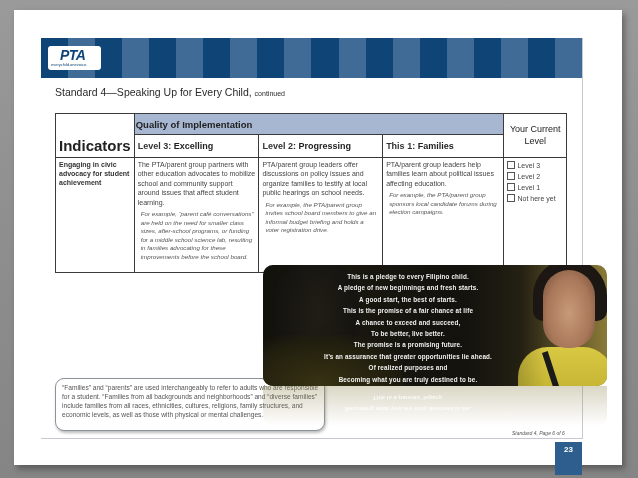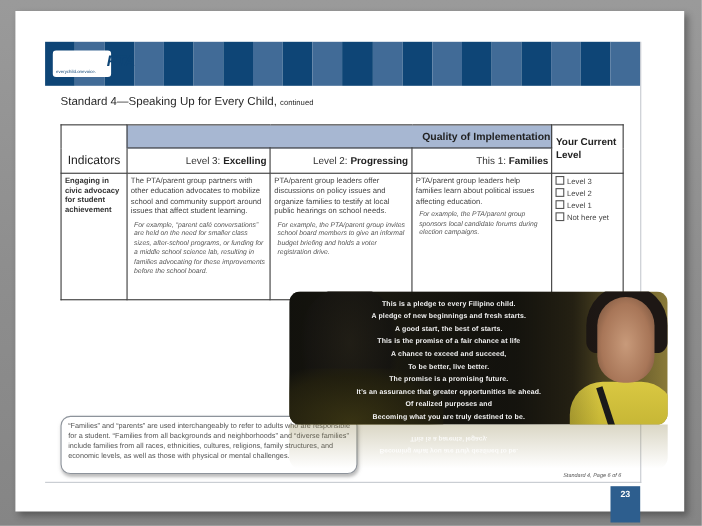--- a/index.html
+++ b/index.html
@@ -27,51 +27,51 @@
   }
   .banner .stripe { flex:1; height:100%; }
   .stripe.dark { background:#0e4576; }
   .stripe.light { background:#416b97; }
   .logo {
     position:absolute; left:48px; top:46px; width:53px; height:24px;
     background:#fff; border-radius:3px;
   }
   .logo-text {
     position:absolute; left:12px; top:1px; font-size:14px; font-weight:bold;
-    font-style:italic; color:#0e4576; letter-spacing:-0.5px;margin-left:37px;
+    font-style:italic; color:#0e4576; letter-spacing:-0.5px;
   }
   .logo-tag {
     position:absolute; left:3px; top:16px; font-size:4px; color:#0e4576; white-space:nowrap;
   }
   .doc-title {
     position:absolute; left:55px; top:86px; font-size:10.5px; color:#2a2a2a;
   }
   .doc-title .cont { font-size:7px; }
   table.quality {
     position:absolute; left:55px; top:113px; width:512px;
     border-collapse:collapse; font-size:7px; color:#333;
   }
   table.quality td, table.quality th {
     border:1px solid #3a3a3a; vertical-align:top; padding:2px 3px;
   }
   .th-blank { border-bottom:none !important; }
   .th-quality {
     background:#a7b7d2; font-weight:bold; font-size:9.5px; color:#222;
-    text-align:right; height:18px; vertical-align:middle !important; padding:1px !important;
+    text-align:left; height:18px; vertical-align:middle !important; padding:1px !important;
   }
   .th-current {
-    font-weight:bold; font-size:9px; color:#222; text-align:left;
+    font-weight:normal; font-size:9px; color:#222; text-align:center;
     vertical-align:middle !important; width:58px; line-height:12px;
   }
   .th-indicators {
-    font-weight:normal; font-size:11px; color:#222; text-align:center;
+    font-weight:bold; font-size:15px; color:#222; text-align:center;
     vertical-align:middle !important; border-top:none !important; width:53px; height:18px;margin-left:15px;
   }
   .th-level {
-    font-size:9px; color:#333; text-align:right; vertical-align:middle !important; font-weight:normal;
+    font-size:9px; color:#333; text-align:left; vertical-align:middle !important; font-weight:bold;
   }
   .th-level b { color:#222; }
   .c-indicator { font-weight:bold; font-size:7px; color:#333; line-height:9px; height:110px; }
   .c-desc { line-height:9.5px; color:#444; }
   .c-desc .ex { font-style:italic; font-size:6.2px; color:#555; line-height:8.5px; margin-top:3px; padding-left:3px; }
   .chk { display:block; line-height:11px; font-size:7px; color:#444; }
   .chk .box { display:inline-block; width:6px; height:6px; border:1px solid #555; margin-right:2px; vertical-align:-1px; }
   .callout {
     position:absolute; left:55px; top:378px; width:270px; height:53px;
     border:1.5px solid #8d939b; border-radius:9px;

